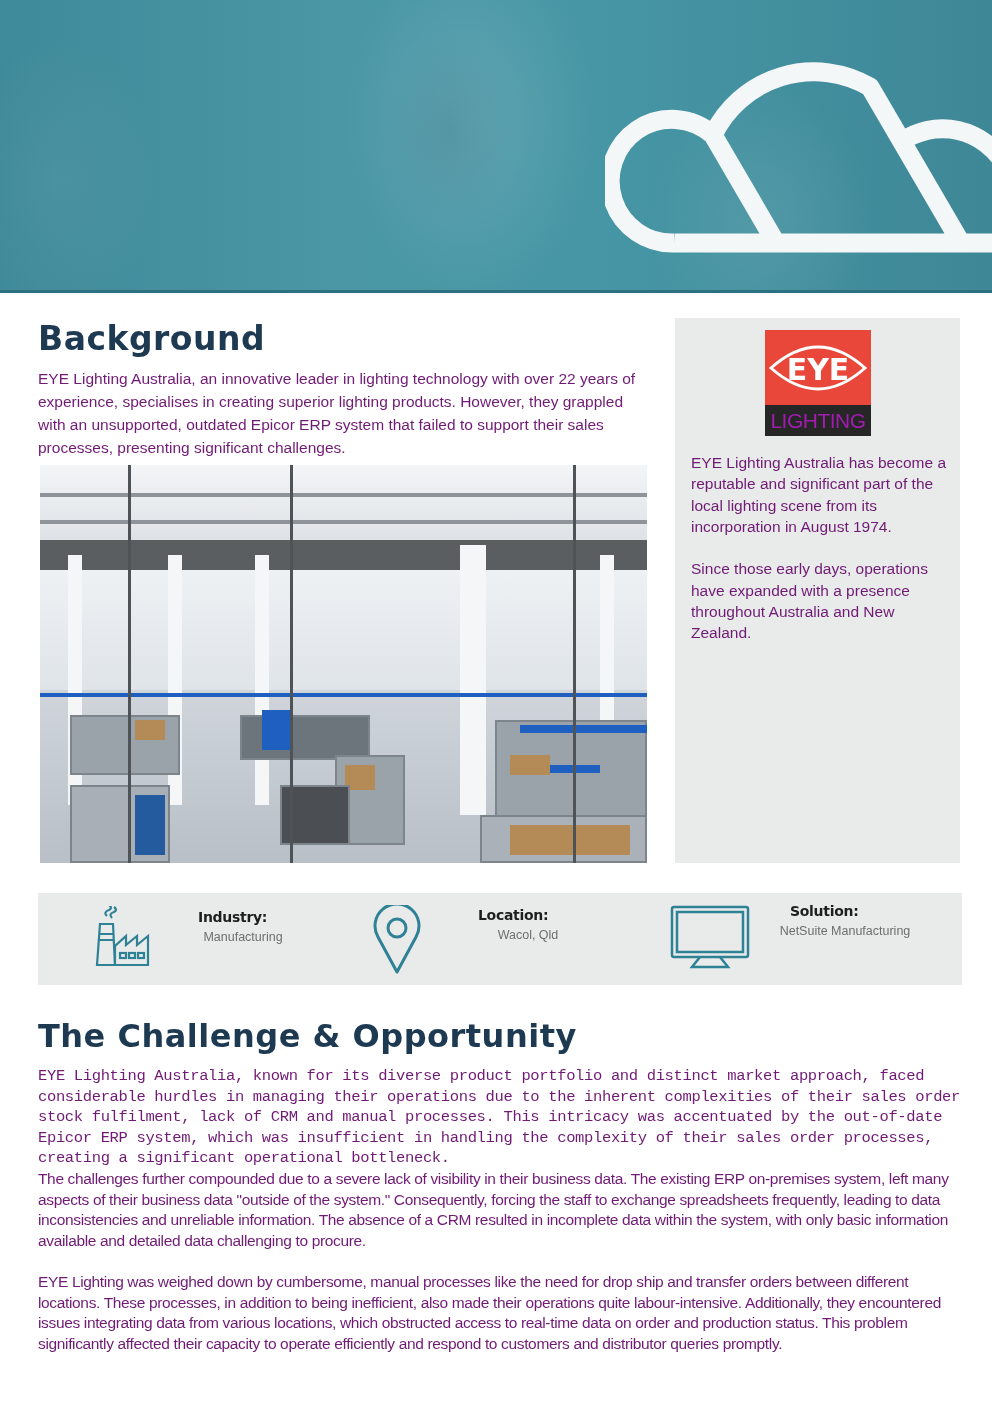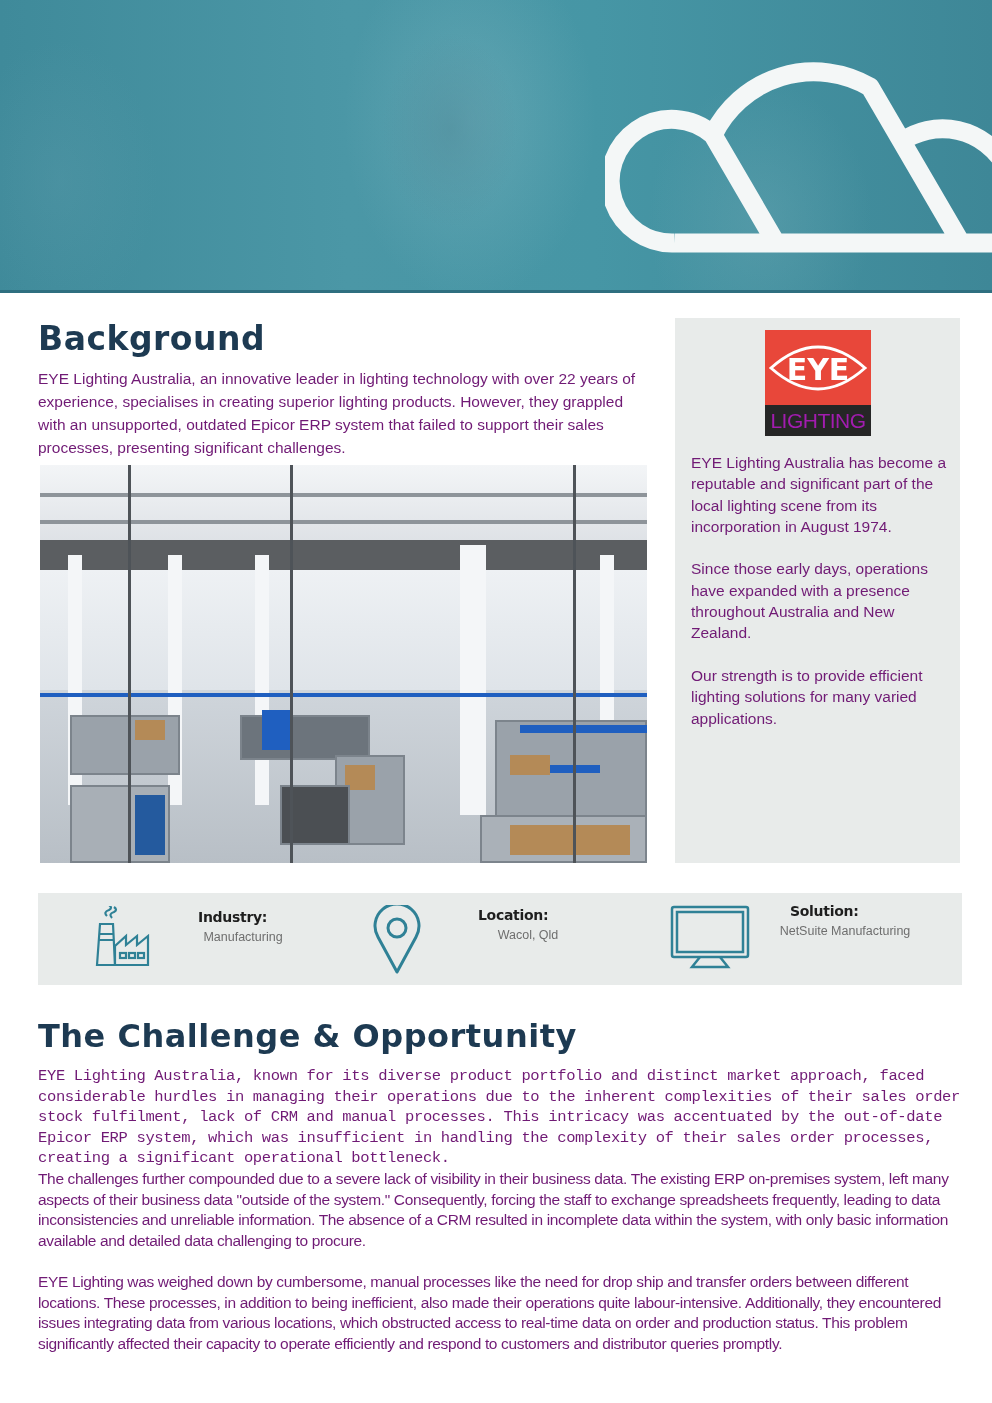--- a/index.html
+++ b/index.html
@@ -140,21 +140,20 @@
     <svg class="logo-eye-svg" viewBox="0 0 98 60">
       <path d="M 2 30 Q 49 -12 96 30 Q 49 72 2 30 Z" fill="none" stroke="#ffffff" stroke-width="3"></path>
       <text x="49" y="42" text-anchor="middle" font-family="DejaVu Sans, sans-serif" font-weight="bold" font-size="30" fill="#ffffff">EYE</text>
     </svg>
     <div class="logo-black"></div>
     <div class="logo-word">LIGHTING</div>
   </div>
   <div class="body-text sidebar-text">
     <p>EYE Lighting Australia has become a reputable and significant part of the local lighting scene from its incorporation in August 1974.</p>
     <p>Since those early days, operations have expanded with a presence throughout Australia and New Zealand.</p>
-    <p>Our strength is to provide efficient lighting solutions for many varied applications.</p>
   </div>
 </div>
 
 <div class="infobar">
   <svg class="info-icon" style="left:55px; top:13px; width:62px; height:62px" viewBox="0 0 62 62">
     <g fill="none" stroke="#2f8196" stroke-width="2.2" stroke-linejoin="miter">
       <path d="M 14 10 Q 10 6 16 4 Q 20 2 16 -1"></path>
       <path d="M 19 12 Q 15 8 21 6 Q 25 4 21 1"></path>
       <path d="M 4 59 L 7 18 L 20 18 L 22 59 Z"></path>
       <path d="M 7 28 L 20 28 M 6 34 L 21 34"></path>

